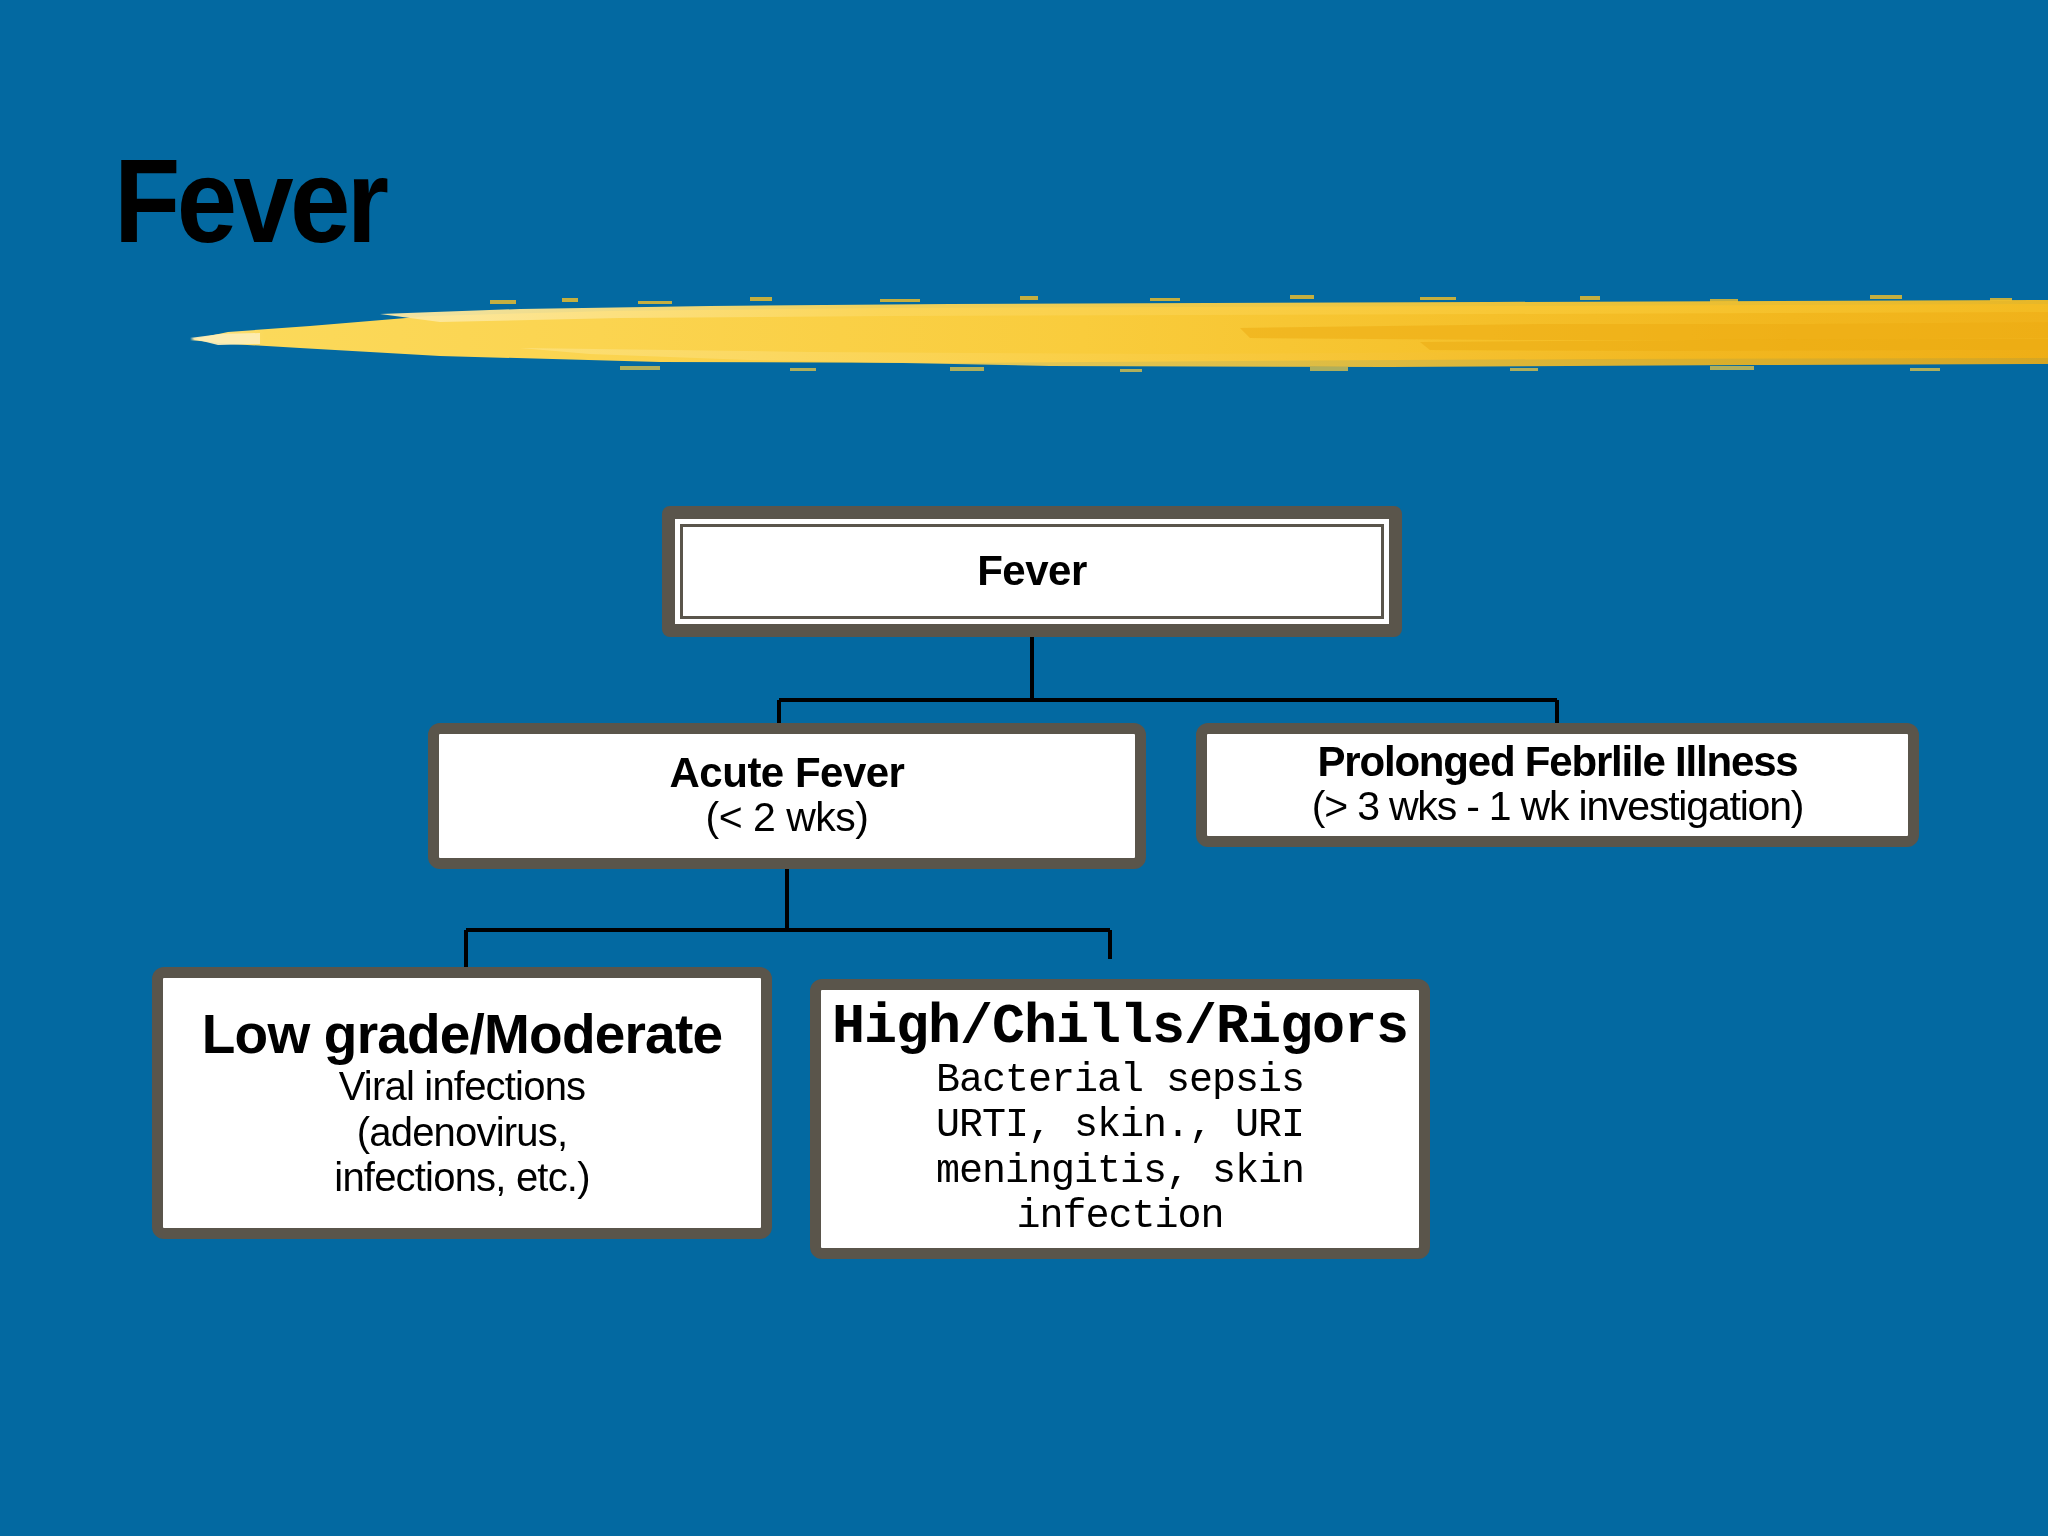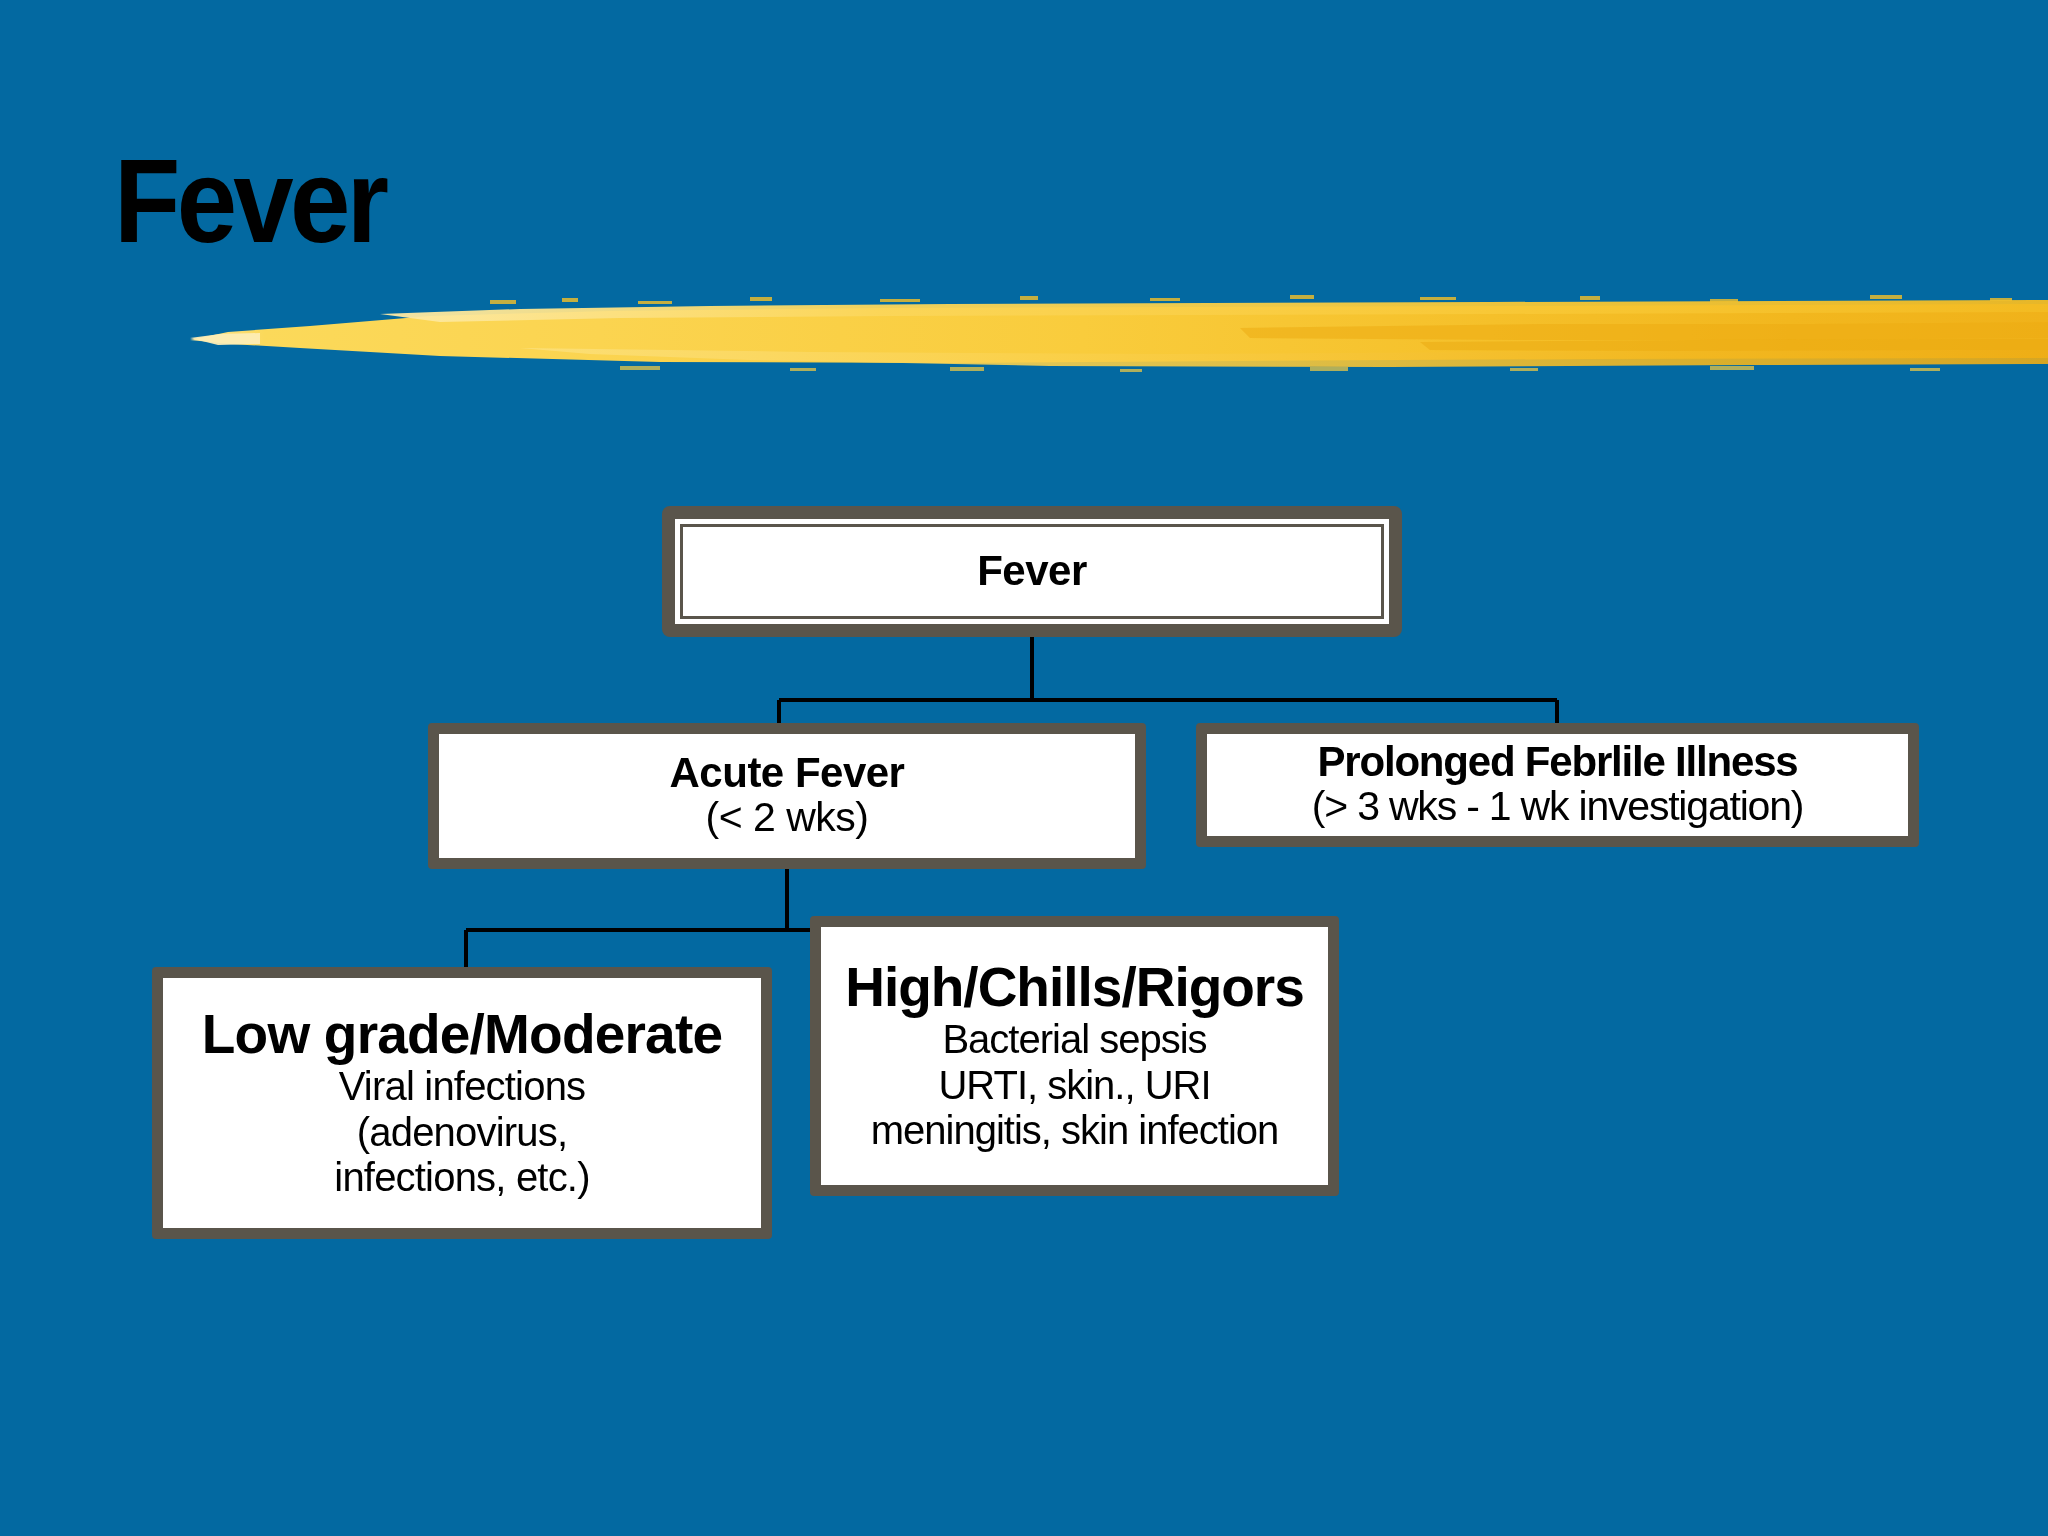--- a/index.html
+++ b/index.html
@@ -59,21 +59,21 @@
     width: 2048px;
     height: 1536px;
   }
 
   
   .node {
     position: absolute;
     box-sizing: border-box;
     background: #ffffff;
     border: 11px solid #5a554b;
-    border-radius: 4px;
+    border-radius: 12px;
     display: flex;
     flex-direction: column;
     align-items: center;
     justify-content: center;
     text-align: center;
     color: #000000;
   }
   .node .inner {
     width: 100%;
     padding: 0 10px;
@@ -143,23 +143,24 @@
 
   
   #node-lowgrade {
     left: 152px;
     top: 967px;
     width: 620px;
     height: 272px;
   }
   #node-high {
     left: 810px;
-    top: 916px;
-    width: 529px;
+    top: 979px;
+    width: 620px;
     height: 280px;
+    font-family: Liberation Mono, monospace;
   }
   #node-lowgrade .node-title,
   #node-high .node-title {
     font-size: 55px;
     line-height: 1.08;
     letter-spacing: -0.8px;
   }
   #node-lowgrade .node-line,
   #node-high .node-line {
     font-size: 40px;

